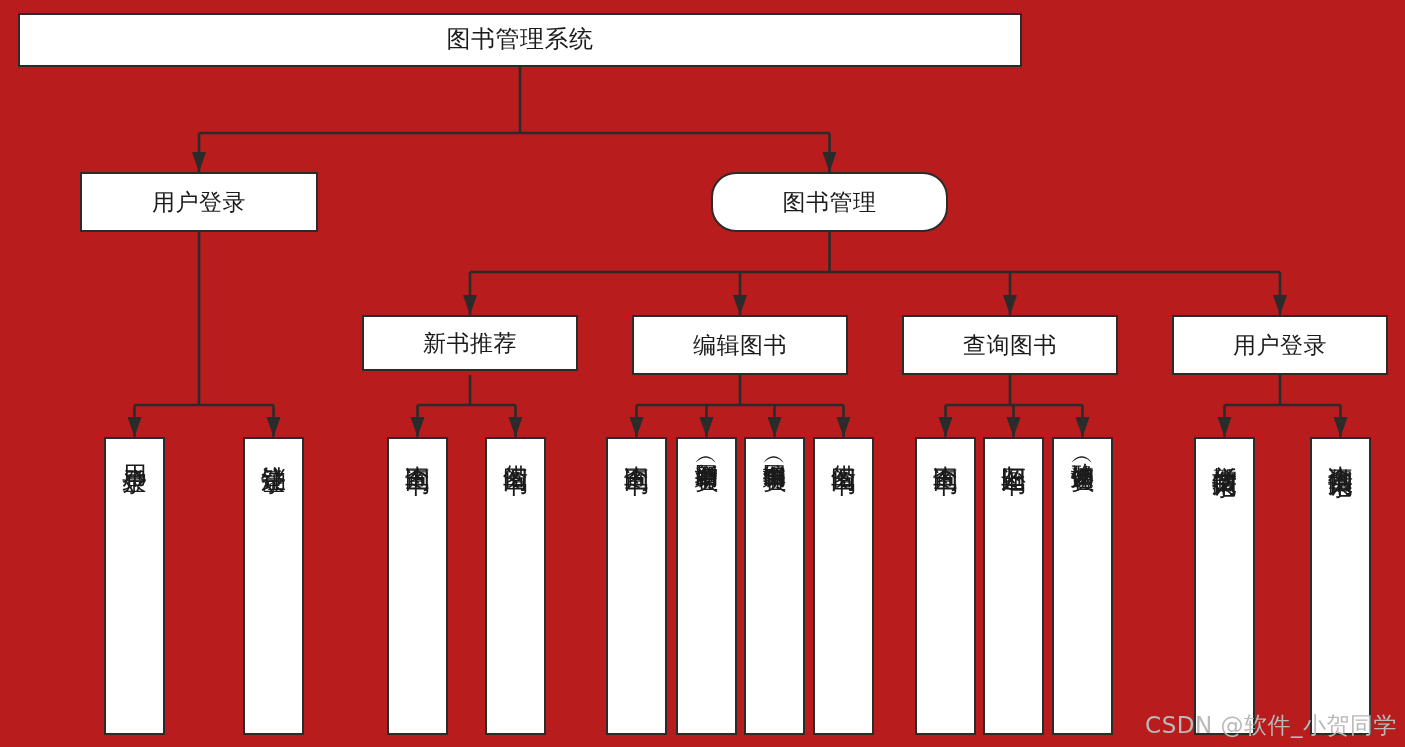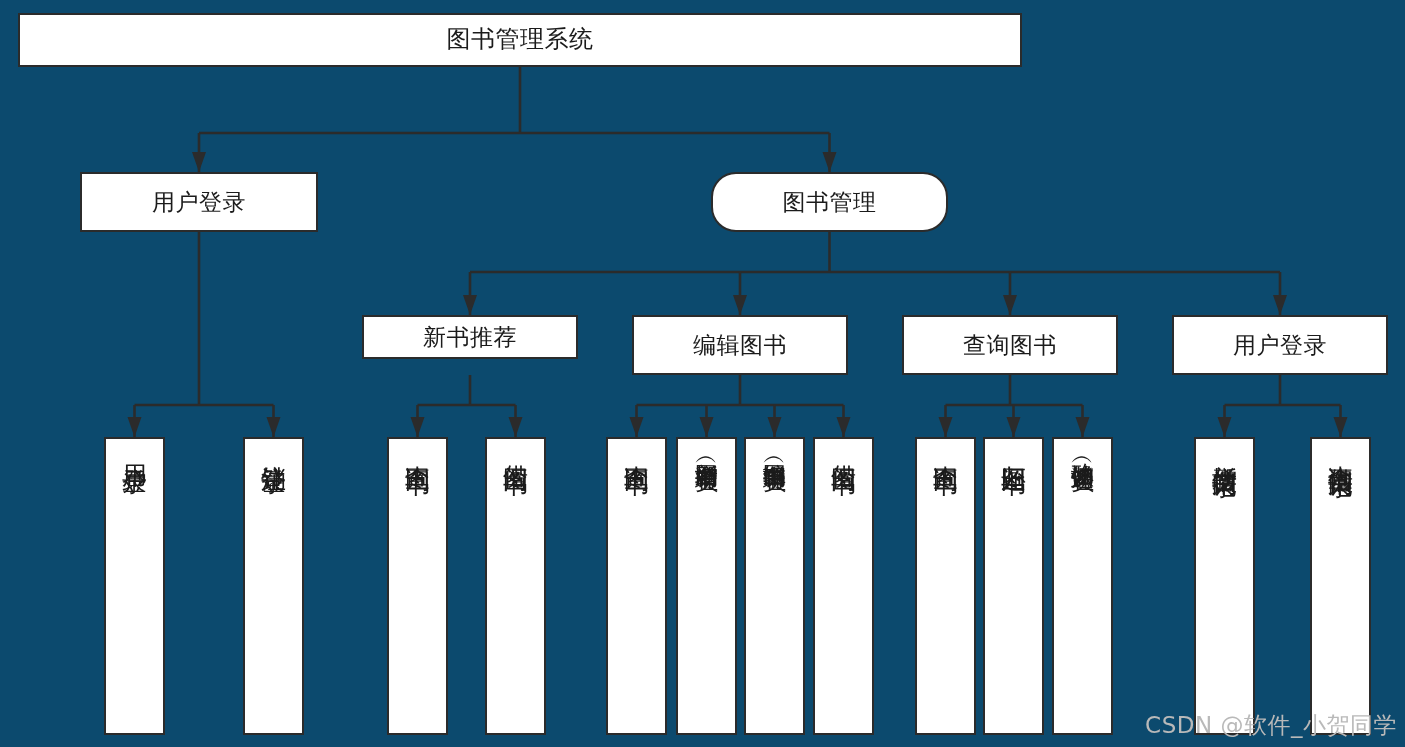--- a/index.html
+++ b/index.html
@@ -7,21 +7,21 @@
     padding: 0;
     background: #ffffff;
   }
   body {
     font-family: "DejaVu Sans", "Liberation Sans", sans-serif;
   }
   #canvas {
     position: relative;
     width: 1405px;
     height: 747px;
-    background: #0c4a6e;
+    background: #b91c1c;
     overflow: hidden;
   }
   .node {
     position: absolute;
     box-sizing: border-box;
     border: 2.5px solid #2b2b2b;
     background: #ffffff;
     display: flex;
     align-items: center;
     justify-content: center;
@@ -136,21 +136,21 @@
   <div id="nodes">
       <div class="node horiz lvl1" style="left: 18px; top: 13px; width: 1004px; height: 54px;">
         <span class="node-label">图书管理系统</span>
       </div>
       <div class="node horiz" style="left: 80px; top: 172px; width: 238px; height: 60px;">
         <span class="node-label">用户登录</span>
       </div>
       <div class="node horiz" style="left: 711px; top: 172px; width: 237px; height: 60px; border-radius: 25px;">
         <span class="node-label">图书管理</span>
       </div>
-      <div class="node horiz" style="left: 362px; top: 315px; width: 216px; height: 44px;">
+      <div class="node horiz" style="left: 362px; top: 315px; width: 216px; height: 56px;">
         <span class="node-label">新书推荐</span>
       </div>
       <div class="node horiz" style="left: 632px; top: 315px; width: 216px; height: 60px;">
         <span class="node-label">编辑图书</span>
       </div>
       <div class="node horiz" style="left: 902px; top: 315px; width: 216px; height: 60px;">
         <span class="node-label">查询图书</span>
       </div>
       <div class="node horiz" style="left: 1172px; top: 315px; width: 216px; height: 60px;">
         <span class="node-label">用户登录</span>

